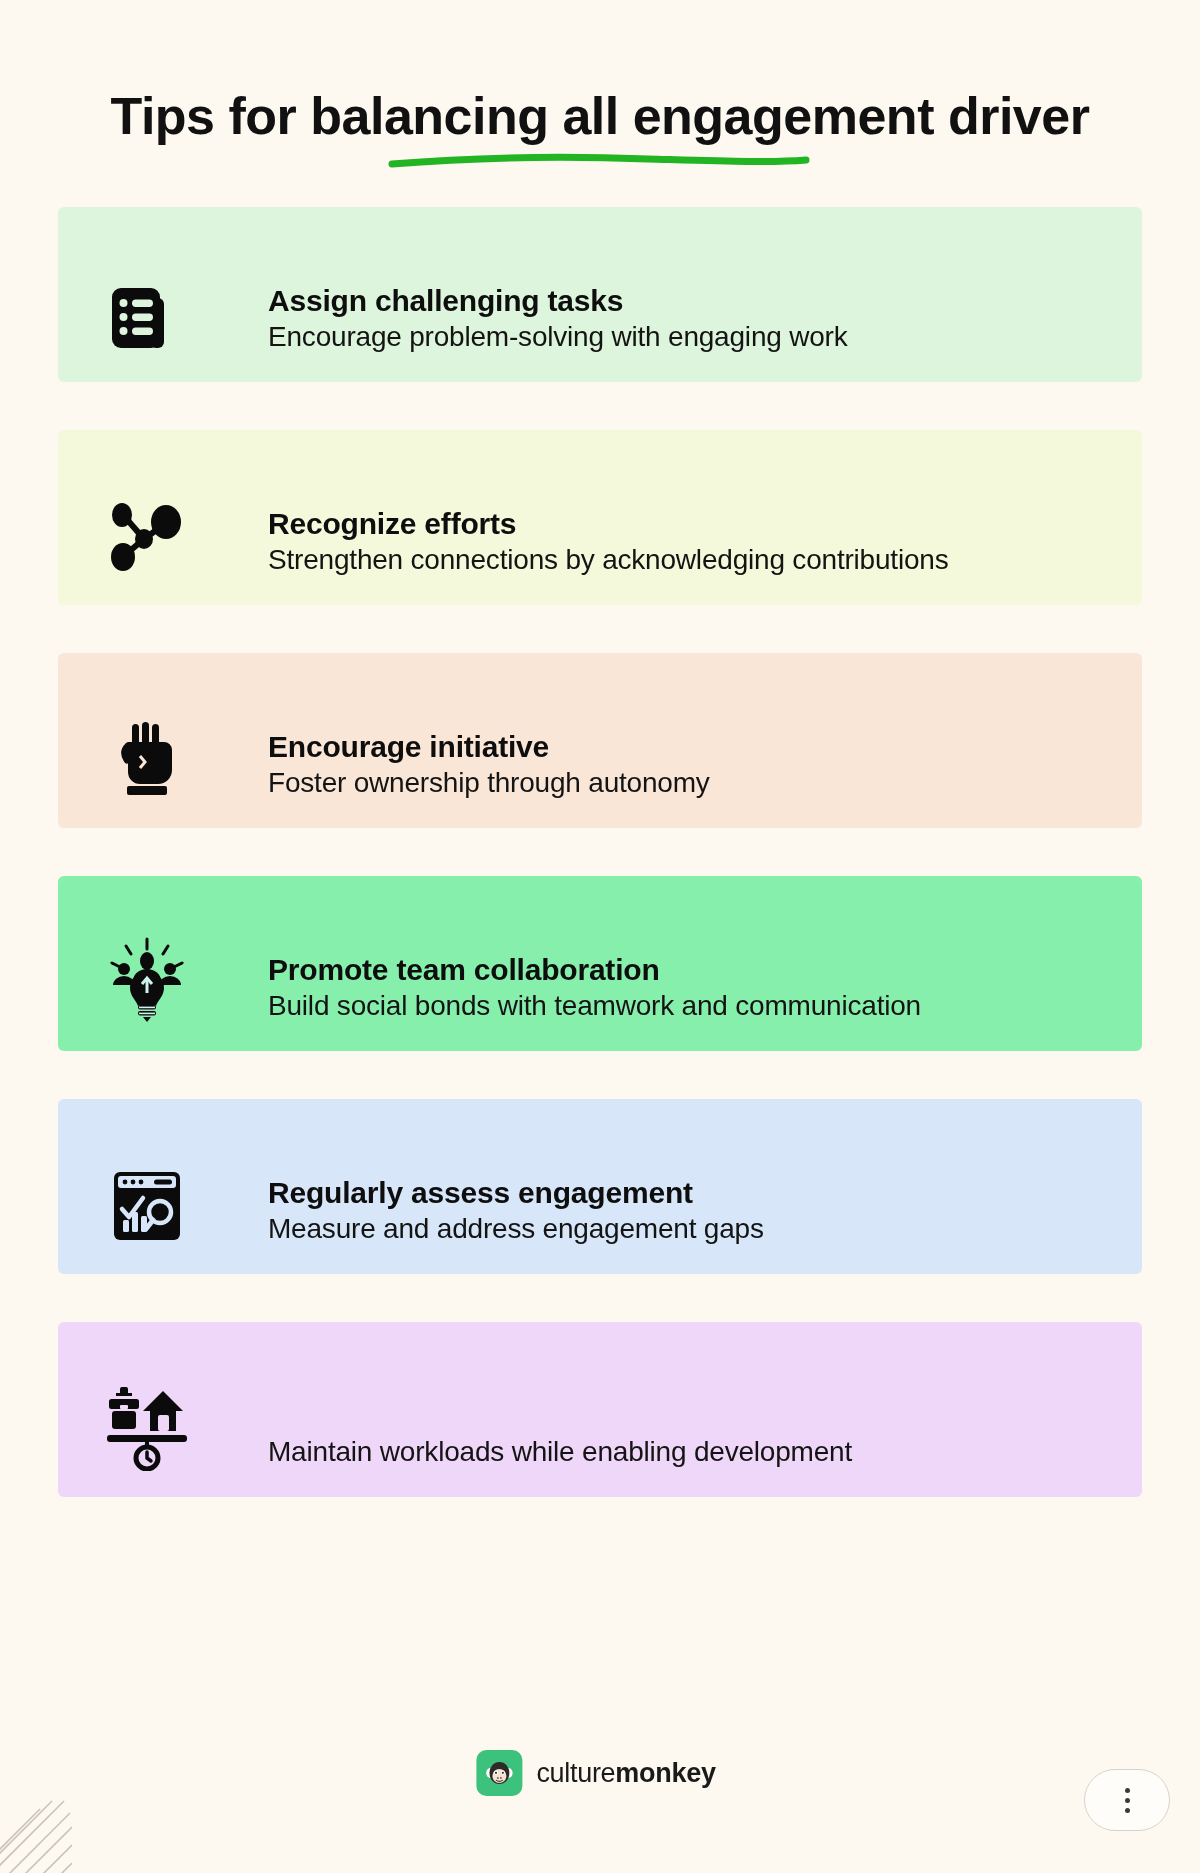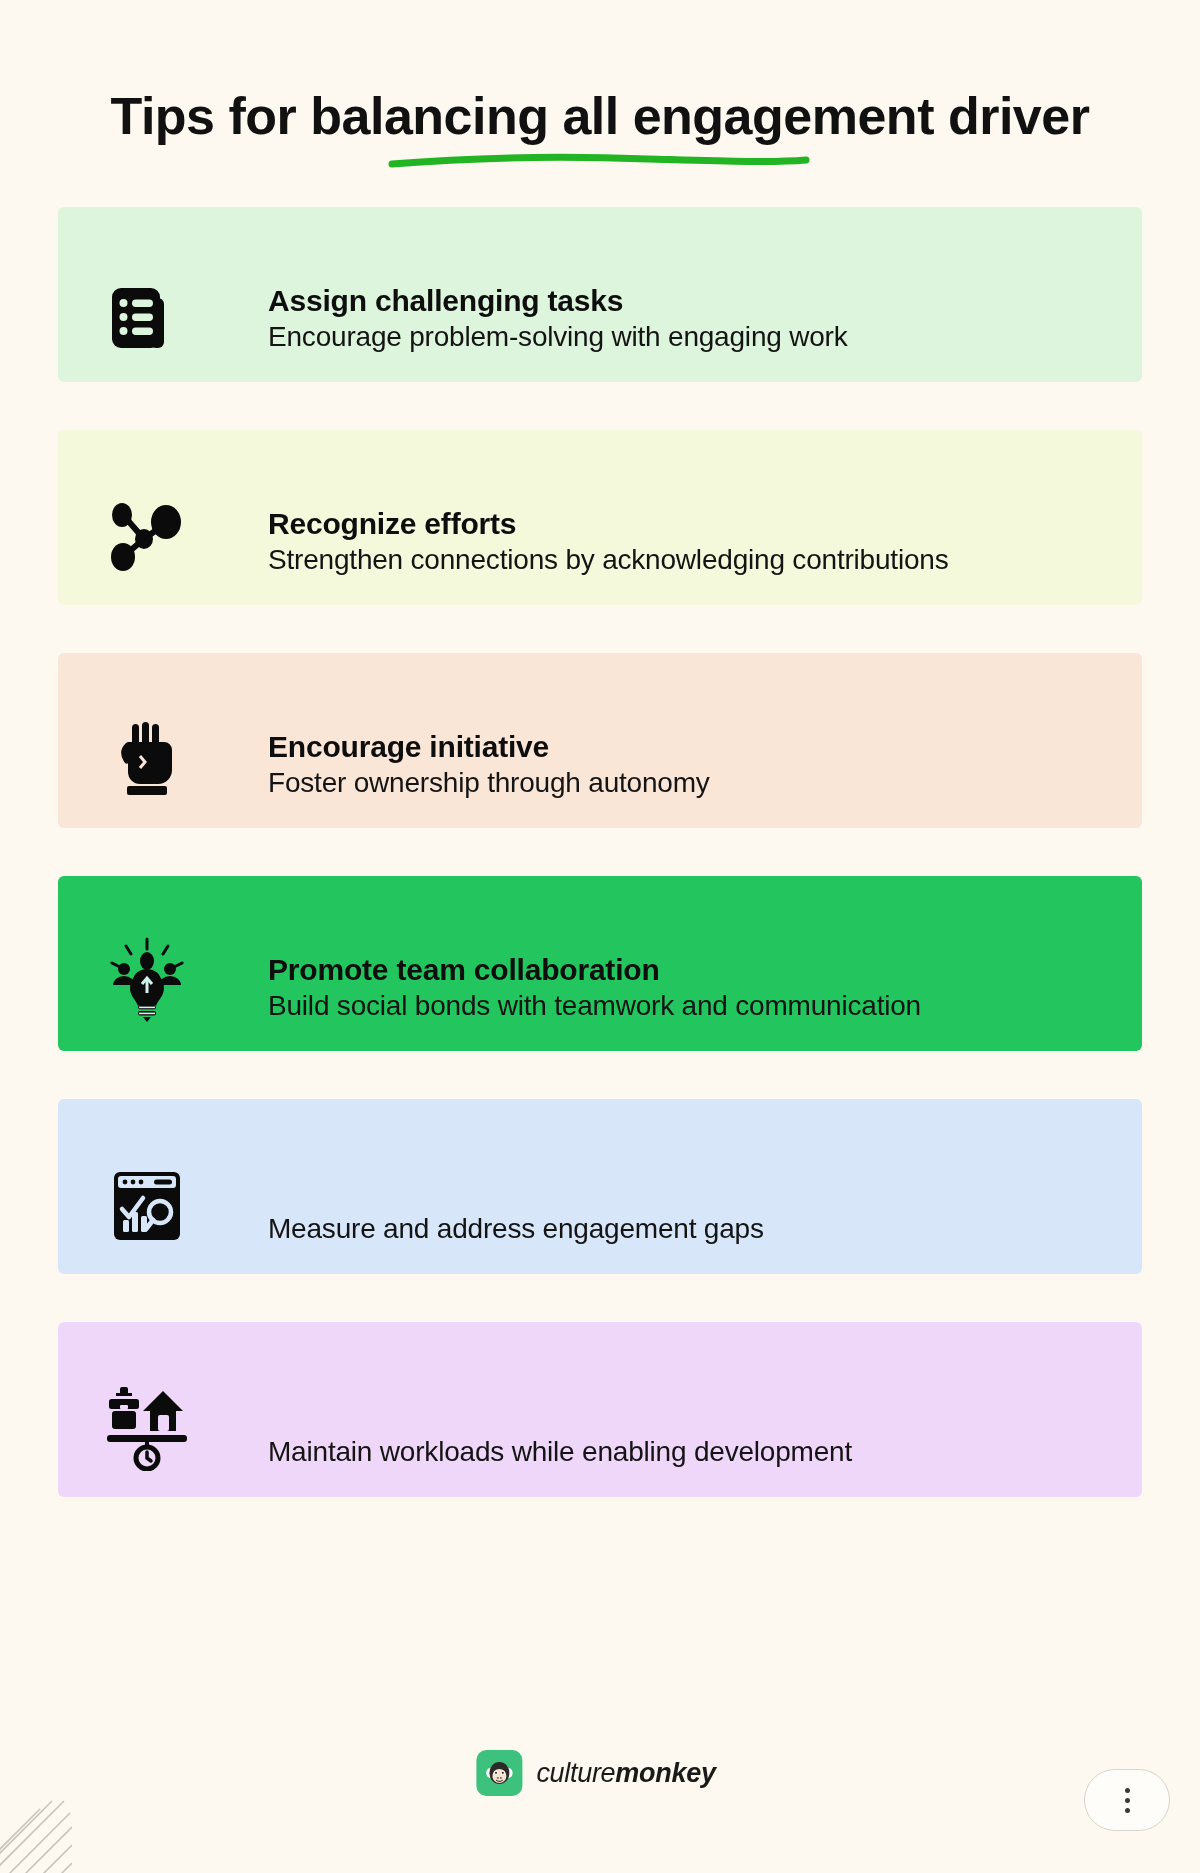--- a/index.html
+++ b/index.html
@@ -76,21 +76,20 @@
     letter-spacing:-0.2px;
   }
 
   
   .footer {
     position:absolute;
     left:0;
     right:8px;
     bottom:0;
     height:175px;
-    font-style:italic;
   }
   .brand {
     position:absolute;
     left:50%;
     transform:translateX(-50%);
     top:52px;
     display:flex;
     align-items:center;
     gap:14px;
   }
@@ -202,21 +201,21 @@
         <rect x="23" y="70" width="40" height="9" rx="2" fill="#0B0B0B"></rect>
         <path d="M36 40 l5 6 l-5 6" stroke="#FAE6D7" stroke-width="3" fill="none"></path>
       </svg>
     </div>
     <div class="card-text">
       <div class="card-title">Encourage initiative</div>
       <div class="card-sub">Foster ownership through autonomy</div>
     </div>
   </div>
 
-  <div class="card" style="background:#22c55e">
+  <div class="card" style="background:#86efac">
     <div class="card-icon">
       <svg width="90" height="90" viewBox="0 0 90 90">
         <g stroke="#0B0B0B" stroke-width="3" stroke-linecap="round">
           <line x1="45" y1="4" x2="45" y2="14"></line>
           <line x1="24" y1="11" x2="29" y2="19"></line>
           <line x1="66" y1="11" x2="61" y2="19"></line>
           <line x1="10" y1="28" x2="18" y2="32"></line>
           <line x1="80" y1="28" x2="72" y2="32"></line>
         </g>
         <ellipse cx="45" cy="26" rx="7" ry="9" fill="#0B0B0B"></ellipse>
@@ -255,20 +254,21 @@
           <rect x="19" y="58" width="6" height="12" rx="1.5"></rect>
           <rect x="28" y="50" width="6" height="20" rx="1.5"></rect>
           <rect x="37" y="54" width="6" height="16" rx="1.5"></rect>
         </g>
         <path d="M18 47 l7 8 l14 -19" stroke="#D7E6F9" stroke-width="4.5" fill="none" stroke-linecap="round" stroke-linejoin="round"></path>
         <circle cx="56" cy="50" r="11" fill="none" stroke="#D7E6F9" stroke-width="4.5"></circle>
         <line x1="49" y1="58" x2="42" y2="67" stroke="#D7E6F9" stroke-width="5" stroke-linecap="round"></line>
       </svg>
     </div>
     <div class="card-text">
+      <div class="card-title">Regularly assess engagement</div>
       <div class="card-sub">Measure and address engagement gaps</div>
     </div>
   </div>
 
   <div class="card" style="background:#EFD7FA">
     <div class="card-icon">
       <svg width="92" height="92" viewBox="0 0 92 92">
 
         <rect x="19" y="8" width="8" height="9" rx="2" fill="#0B0B0B"></rect>
         <path d="M15 14 h16 v3 h-16 z" fill="#0B0B0B"></path>

